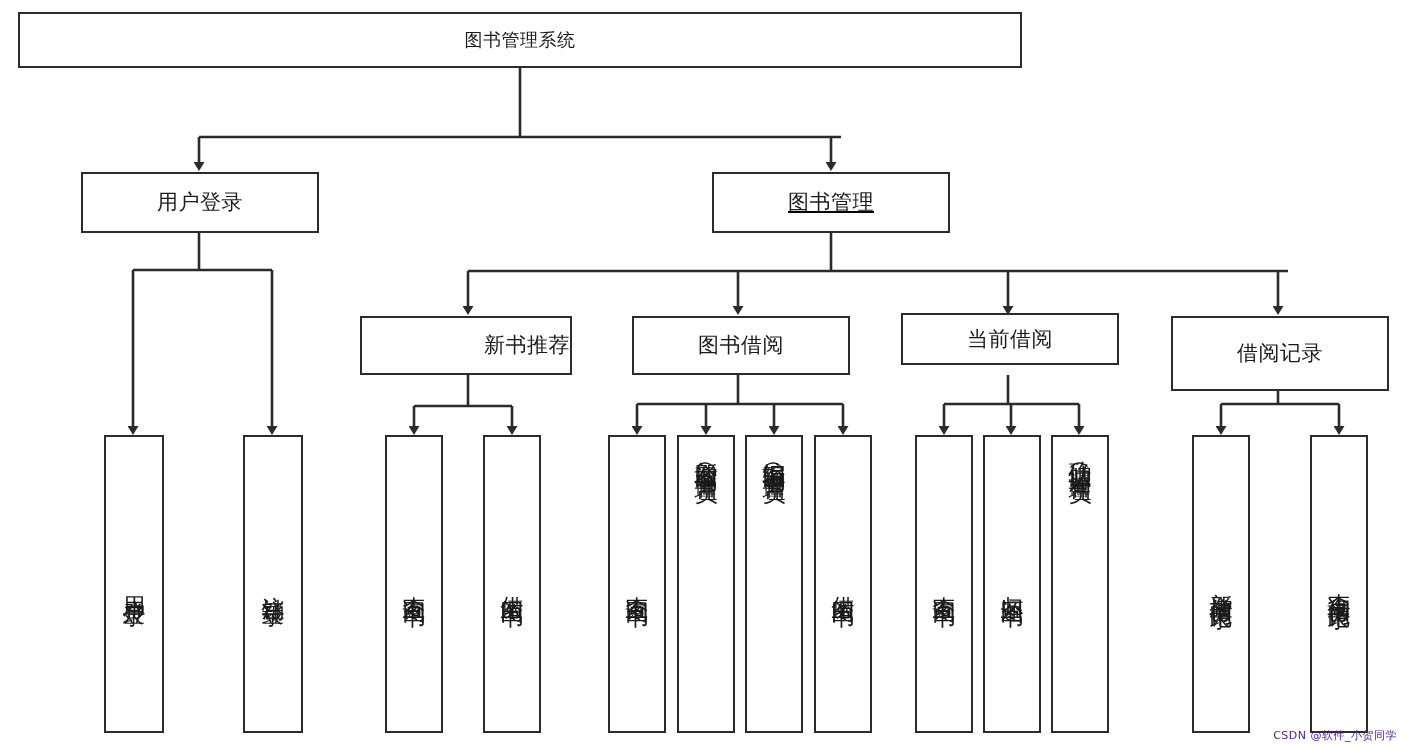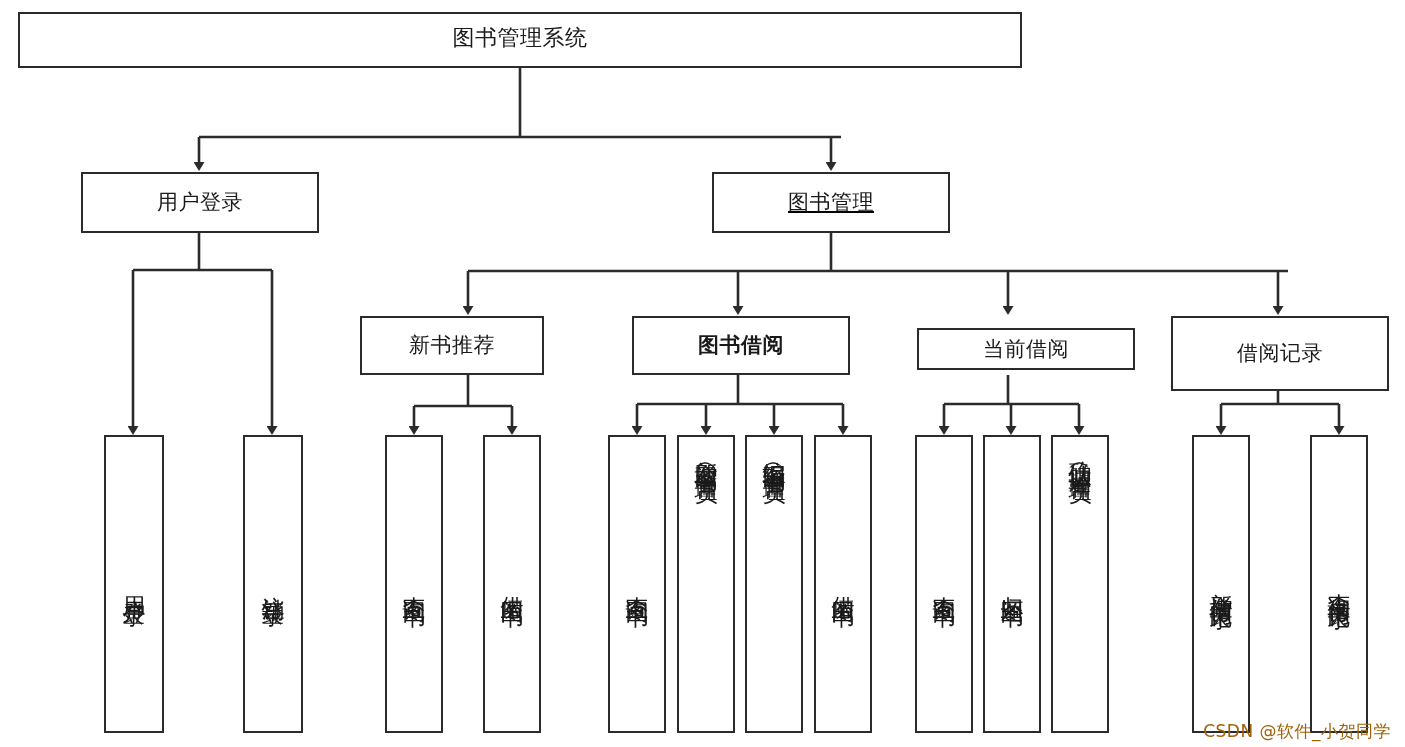--- a/index.html
+++ b/index.html
@@ -39,46 +39,45 @@
     line-height: 1.05;
     white-space: pre;
     text-align: center;
   }
   
   .h-node .lbl {
     font-size: 21px;
     letter-spacing: 0.5px;
   }
   .root .lbl {
-    font-size: 22px;
-    font-family: Liberation Mono, monospace;
+    font-size: 18px;
   }
   
   .v-node {
     align-items: flex-start;
     justify-content: center;
     padding-top: 6px;
   }
   .v-node.centered {
     align-items: center;
     padding-top: 0;
   }
   .v-node .lbl {
     writing-mode: vertical-rl;
     text-orientation: upright;
     font-size: 23px;
     line-height: 1.0;
     letter-spacing: 3px;
   }
   #watermark {
     position: absolute;
-    right: 14px;
+    right: 8px;
     bottom: 4px;
-    font-size: 17px;
-    color: #a16207;
+    font-size: 11px;
+    color: #4c1d95;
     letter-spacing: 0.5px;
     white-space: nowrap;
     z-index: 5;
     font-family: "DejaVu Sans", "Liberation Sans", sans-serif;
   }
 </style>
 </head>
 <body>
 
 <div id="canvas">
@@ -137,27 +136,27 @@
     <span class="lbl">图书管理系统</span>
   </div>
 
   <div class="node h-node" style="left:81px; top:172px; width:238px; height:61px;">
     <span class="lbl">用户登录</span>
   </div>
   <div class="node h-node" style="left:712px; top:172px; width:238px; height:61px;text-decoration:underline;">
     <span class="lbl">图书管理</span>
   </div>
 
-  <div class="node h-node" style="left:360px; top:316px; width:184px; height:59px;">
+  <div class="node h-node" style="left:360px; top:316px; width:212px; height:59px;justify-content:flex-end;">
     <span class="lbl">新书推荐</span>
   </div>
-  <div class="node h-node" style="left:632px; top:316px; width:218px; height:59px;font-weight:bold;">
+  <div class="node h-node" style="left:632px; top:316px; width:218px; height:59px;">
     <span class="lbl">图书借阅</span>
   </div>
-  <div class="node h-node" style="left:901px; top:328px; width:218px; height:42px;margin-left:16px;">
+  <div class="node h-node" style="left:901px; top:313px; width:218px; height:52px;">
     <span class="lbl">当前借阅</span>
   </div>
   <div class="node h-node" style="left:1171px; top:316px; width:218px; height:75px;">
     <span class="lbl">借阅记录</span>
   </div>
 
   <div class="node v-node centered" style="left:104px; top:435px; width:60px; height:298px;">
     <span class="lbl">用户登录</span>
   </div>
   <div class="node v-node centered" style="left:243px; top:435px; width:60px; height:298px;">

